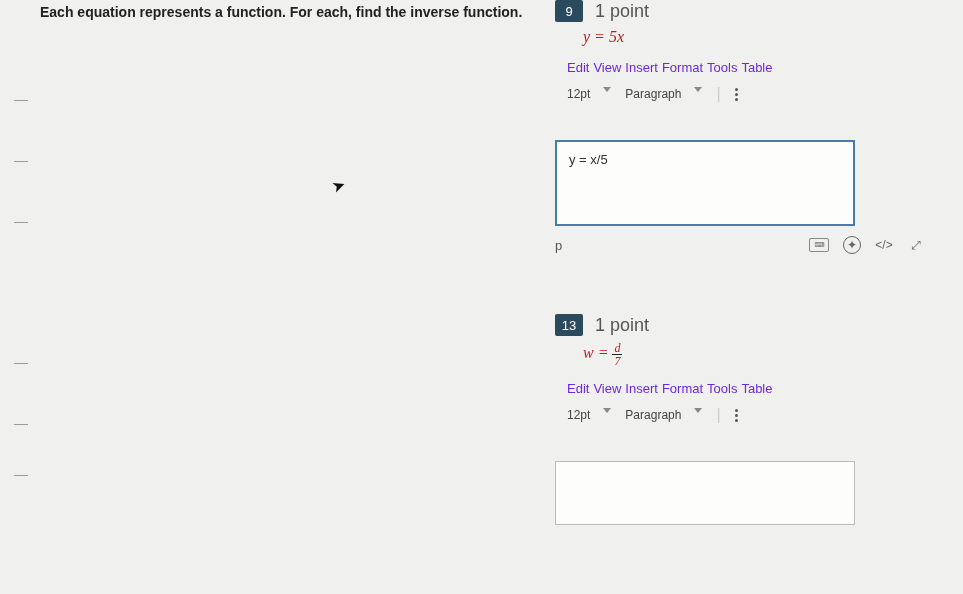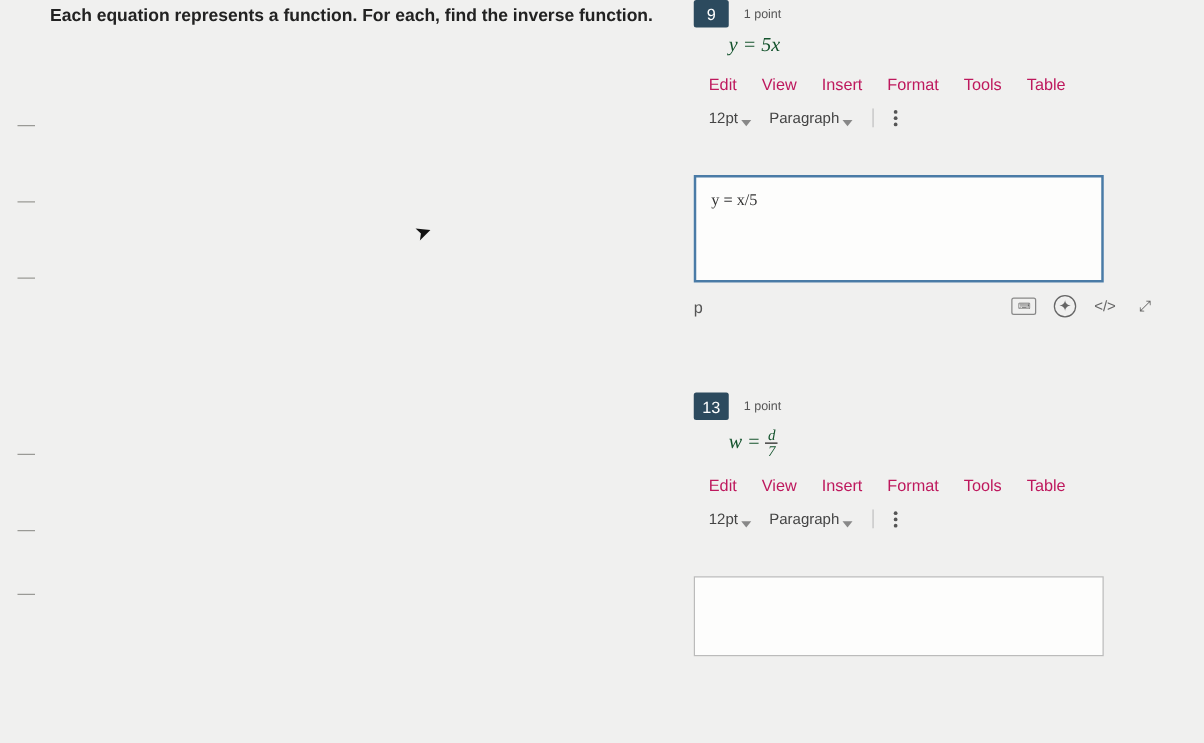--- a/index.html
+++ b/index.html
@@ -48,55 +48,55 @@
       background: #2c4a5e;
       color: #fff;
       width: 28px;
       height: 22px;
       display: inline-flex;
       align-items: center;
       justify-content: center;
       font-size: 13px;
       border-radius: 2px;
     }
-    .q-points { font-size: 10px; color: #555; }
+    .q-points { font-size: 18px; color: #555; }
     .q-equation {
       font-family: "Times New Roman", serif;
       font-style: italic;
       font-size: 16px;
-      color: #14532d;
+      color: #b91c1c;
       margin: 4px 0 14px 28px;
     }
     .frac {
       display: inline-flex;
       flex-direction: column;
       align-items: center;
       vertical-align: middle;
       font-size: 12px;
       line-height: 1;
     }
     .frac .num { border-bottom: 1px solid #222; padding: 0 2px; }
     .frac .den { padding: 0 2px; }
     .editor-menu {
       display: flex;
-      gap: 20px;
-      font-size: 13px;
-      color: #be185d;
+      gap: 4px;
+      font-size: 13px;
+      color: #6d28d9;
       margin: 0 0 10px 12px;
     }
     .editor-menu span { cursor: pointer; }
     .editor-toolbar {
       display: flex;
       align-items: center;
       gap: 14px;
       font-size: 12px;
       color: #444;
       margin: 0 0 8px 12px;
     }
-    .tb-item { display: inline-flex; align-items: flex-end; gap: 3px; cursor: pointer; }
+    .tb-item { display: inline-flex; align-items: flex-start; gap: 13px; cursor: pointer; }
     .chev-down {
       display: inline-block;
       width: 0; height: 0;
       border-left: 4px solid transparent;
       border-right: 4px solid transparent;
       border-top: 5px solid #888;
     }
     .divider { color: #ccc; font-size: 16px; }
     .more-dots {
       display: inline-flex;
@@ -106,25 +106,25 @@
     }
     .more-dots i {
       width: 3px; height: 3px;
       background: #555;
       border-radius: 50%;
     }
     .editor-box {
       border: 2px solid #4a7ba6;
       background: #fdfdfc;
       min-height: 86px;
-      width: 328px;
+      width: 300px;
       padding: 10px 12px;
       font-size: 13px;
       color: #333;
-      font-family: Liberation Serif, serif;
+      font-family: Liberation Sans, sans-serif;
       margin-top: 37px;
     }
     .editor-box.empty {
       border: 1px solid #bbb;
       min-height: 64px;
     }
     .status-row {
       display: flex;
       align-items: center;
       justify-content: space-between;

